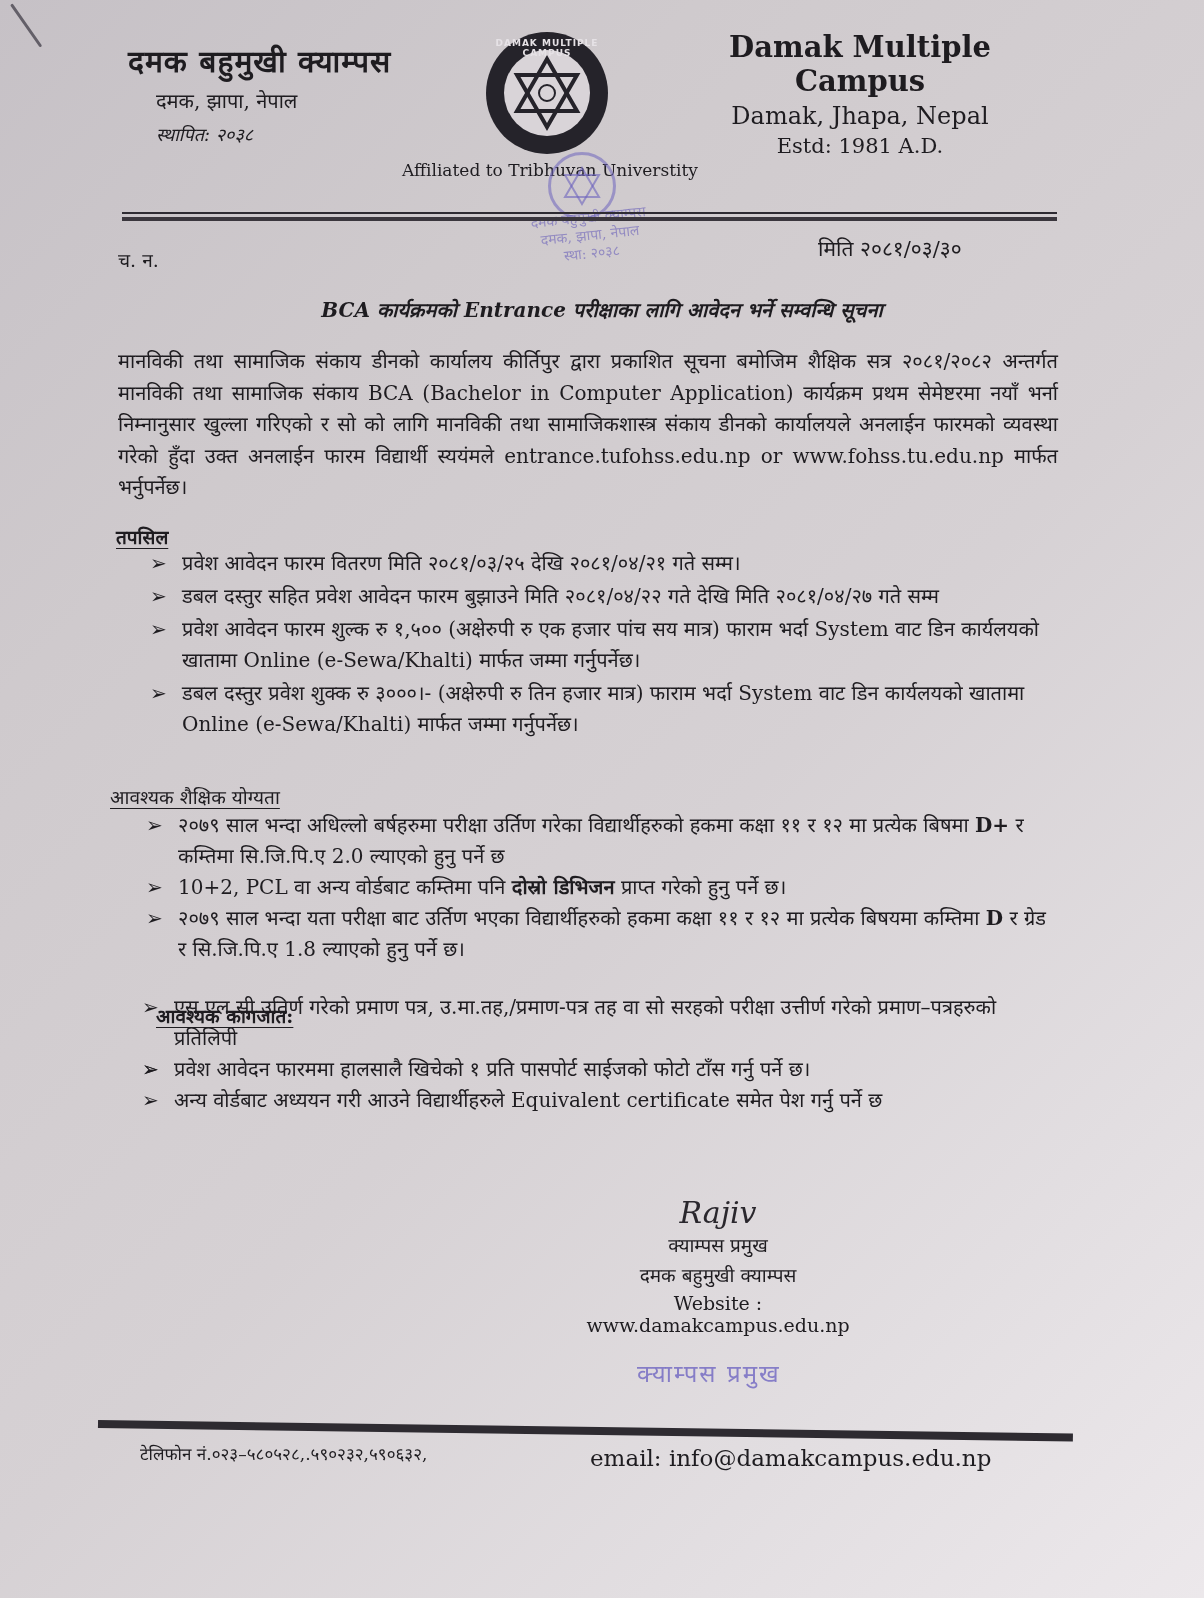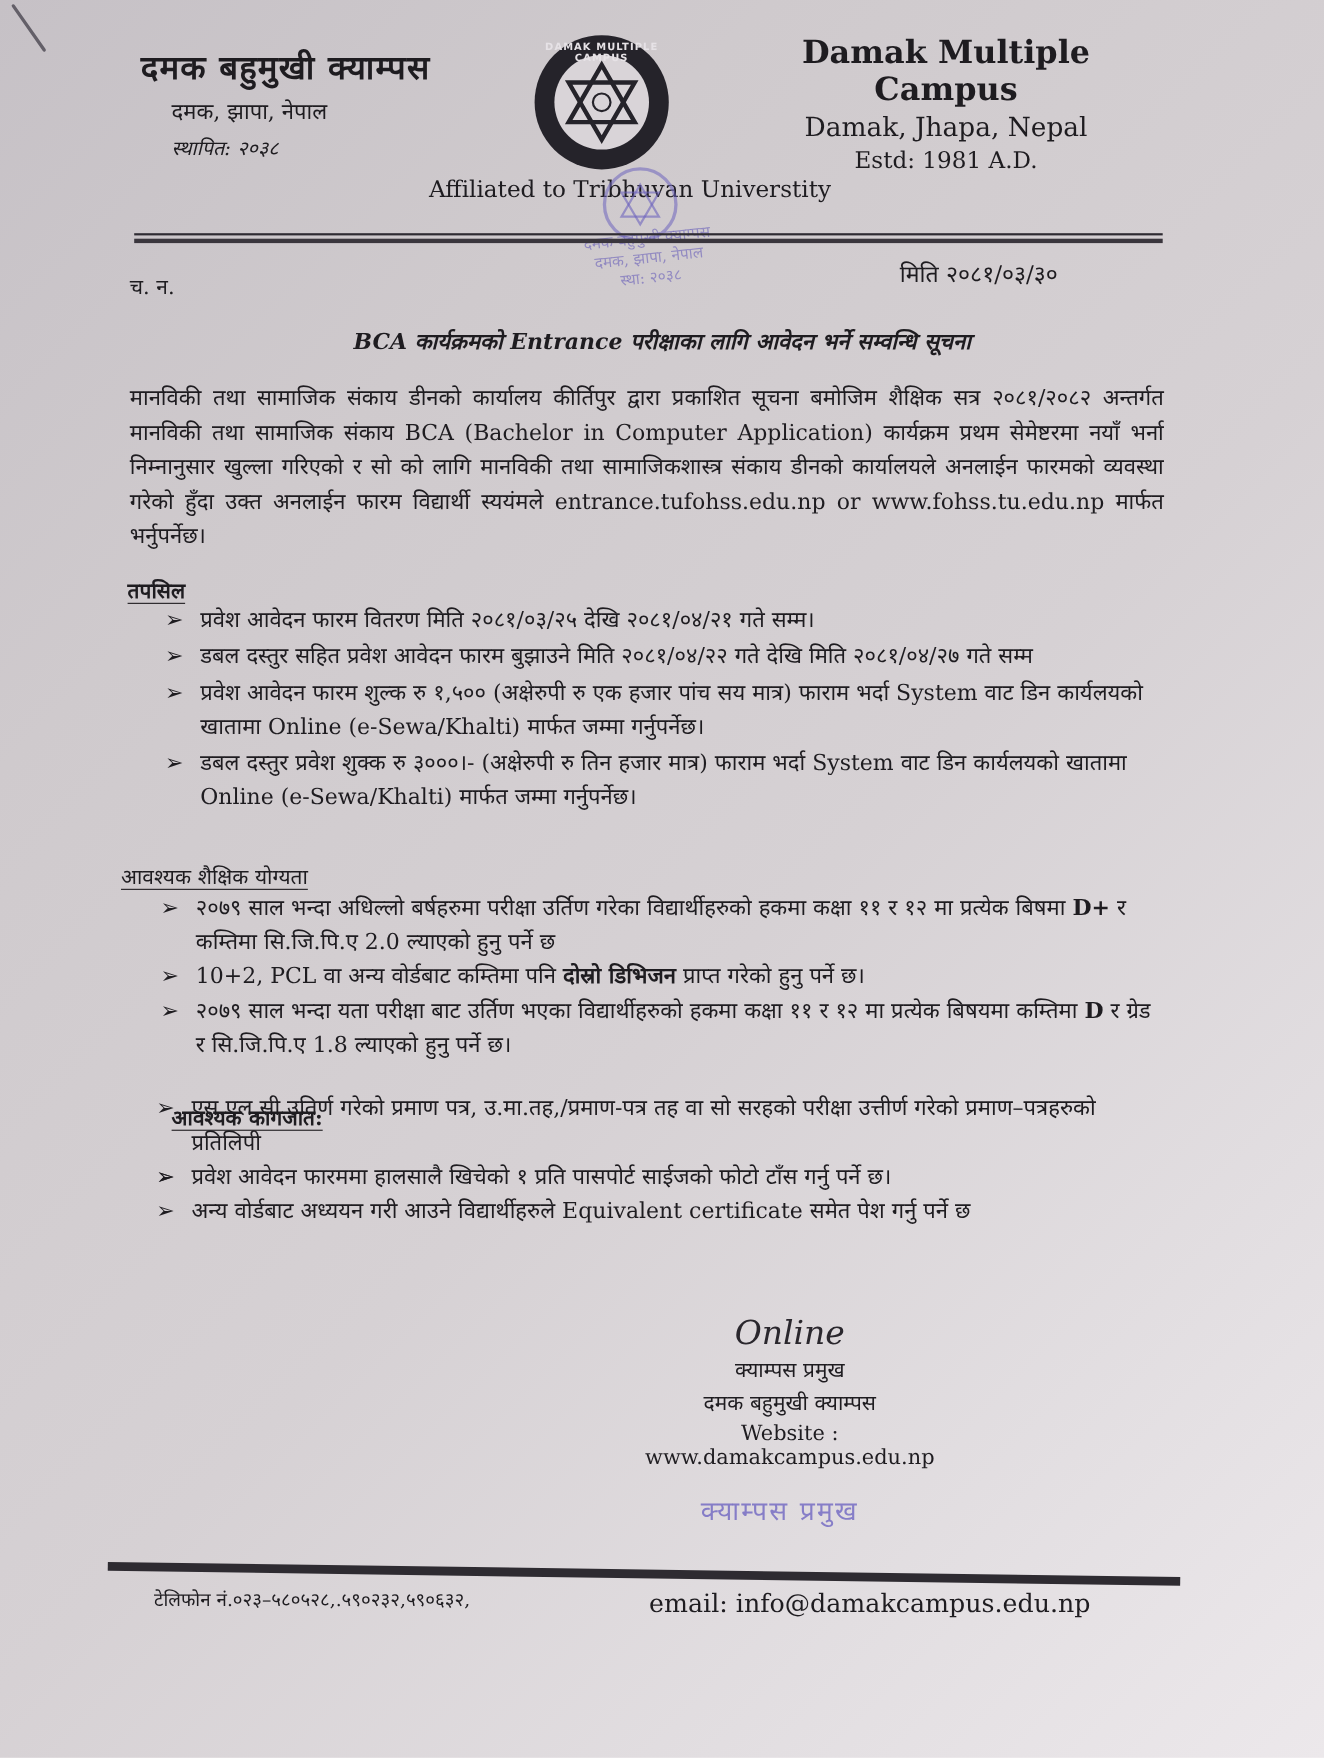--- a/index.html
+++ b/index.html
@@ -28,21 +28,21 @@
       display: flex; align-items: center; justify-content: center;
     }
     .logo-ring-text {
       position: absolute; top: 6px; left: 0; width: 100%; text-align: center;
       color: #e6e2e6; font-family: "DejaVu Sans", sans-serif; font-size: 9px; font-weight: bold; letter-spacing: 1px;
     }
     .header-right { position: absolute; left: 660px; top: 30px; width: 400px; text-align: center; }
     .header-right .en-name { font-size: 29px; font-weight: bold; }
     .header-right .en-addr { font-size: 24px; font-weight: normal; margin-top: 4px; }
     .header-right .en-estd { font-size: 21px; margin-top: 4px; }
-    .affiliation { position: absolute; left: 390px; top: 160px; font-size: 21px; }
+    .affiliation { position: absolute; left: 402px; top: 160px; font-size: 17px; }
     .stamp-top {
       position: absolute; left: 548px; top: 152px; width: 62px; height: 62px;
       border: 3px solid rgba(110, 100, 190, 0.55); border-radius: 50%;
       display: flex; align-items: center; justify-content: center;
     }
     .stamp-text {
       position: absolute; left: 520px; top: 208px; width: 140px; text-align: center;
       color: rgba(105, 95, 185, 0.6); font-size: 14px; line-height: 18px; transform: rotate(-6deg);
     }
     .rule-top { position: absolute; left: 122px; top: 212px; width: 935px; }
@@ -155,21 +155,21 @@
 
 <div class="section-heading bold" style="left:108px; top:1003px;margin-left:48px;">आवश्यक कागजात:</div>
 <ul class="bullet-list" style="left:142px; top:992px; width:915px;">
   <li><span class="arrow">➢</span><span>एस.एल.सी उतिर्ण गरेको प्रमाण पत्र, उ.मा.तह,/प्रमाण-पत्र तह वा सो सरहको परीक्षा उत्तीर्ण गरेको प्रमाण–पत्रहरुको प्रतिलिपी</span></li>
   <li><span class="arrow">➢</span></li>
   <li><span class="arrow">➢</span><span>प्रवेश आवेदन फारममा हालसालै खिचेको १ प्रति पासपोर्ट साईजको फोटो टाँस गर्नु पर्ने छ।</span></li>
   <li><span class="arrow">➢</span><span>अन्य वोर्डबाट अध्ययन गरी आउने विद्यार्थीहरुले Equivalent certificate समेत पेश गर्नु पर्ने छ</span></li>
 </ul>
 
 <div class="sig-block">
-  <div class="signature">Online</div>
+  <div class="signature">Rajiv</div>
   <div class="sig-title">क्याम्पस प्रमुख</div>
   <div class="sig-org">दमक बहुमुखी क्याम्पस</div>
   <div class="sig-web">Website : www.damakcampus.edu.np</div>
 </div>
 <div class="stamp-bottom">क्याम्पस प्रमुख</div>
 
 <div class="rule-bottom"></div>
 
 <div class="footer-phone">टेलिफोन नं.०२३–५८०५२८,.५९०२३२,५९०६३२,</div>
 <div class="footer-email">email: info@damakcampus.edu.np</div>

